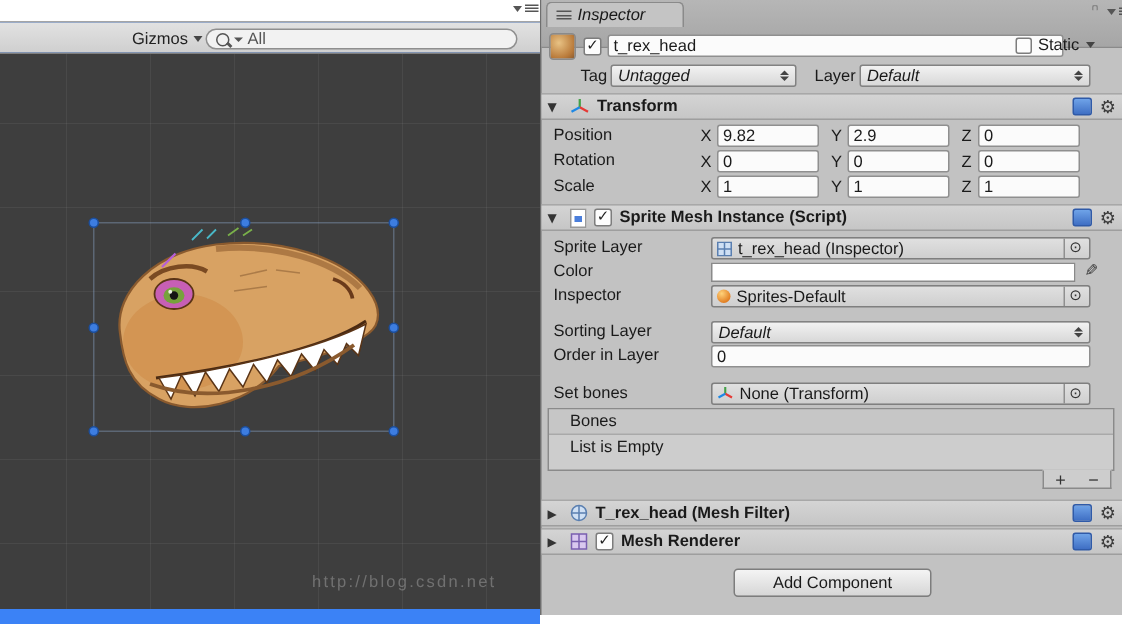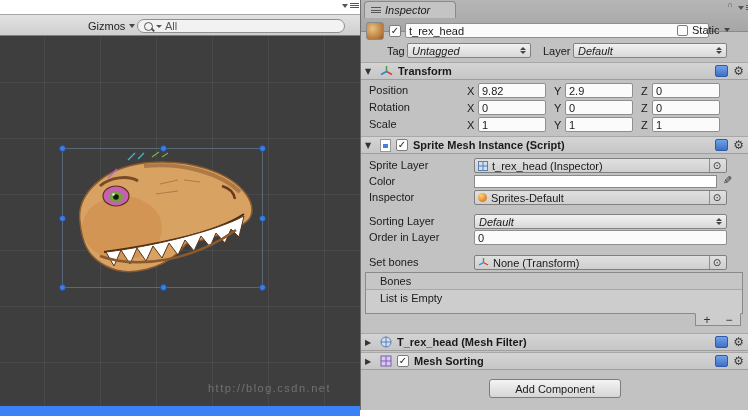--- a/index.html
+++ b/index.html
@@ -346,21 +346,21 @@
     </div>
 
     <div class="comp-header" style="top:352px;">
       <span class="fold closed"></span>
       <svg width="12" height="12">
         <rect x="1" y="1" width="10" height="10" fill="#d9c8ef" stroke="#7a5fb0"></rect>
         <line x1="1" y1="6" x2="11" y2="6" stroke="#7a5fb0"></line>
         <line x1="6" y1="1" x2="6" y2="11" stroke="#7a5fb0"></line>
       </svg>
       <span class="cb checked"></span>
-      <span>Mesh Sorting</span>
+      <span>Mesh Renderer</span>
       <span class="hdr-right">
         <span class="help-icon"></span>
         <span class="gear-icon"></span>
       </span>
     </div>
 
     <div class="add-btn">
       <span>Add Component</span>
     </div>
   </div>

